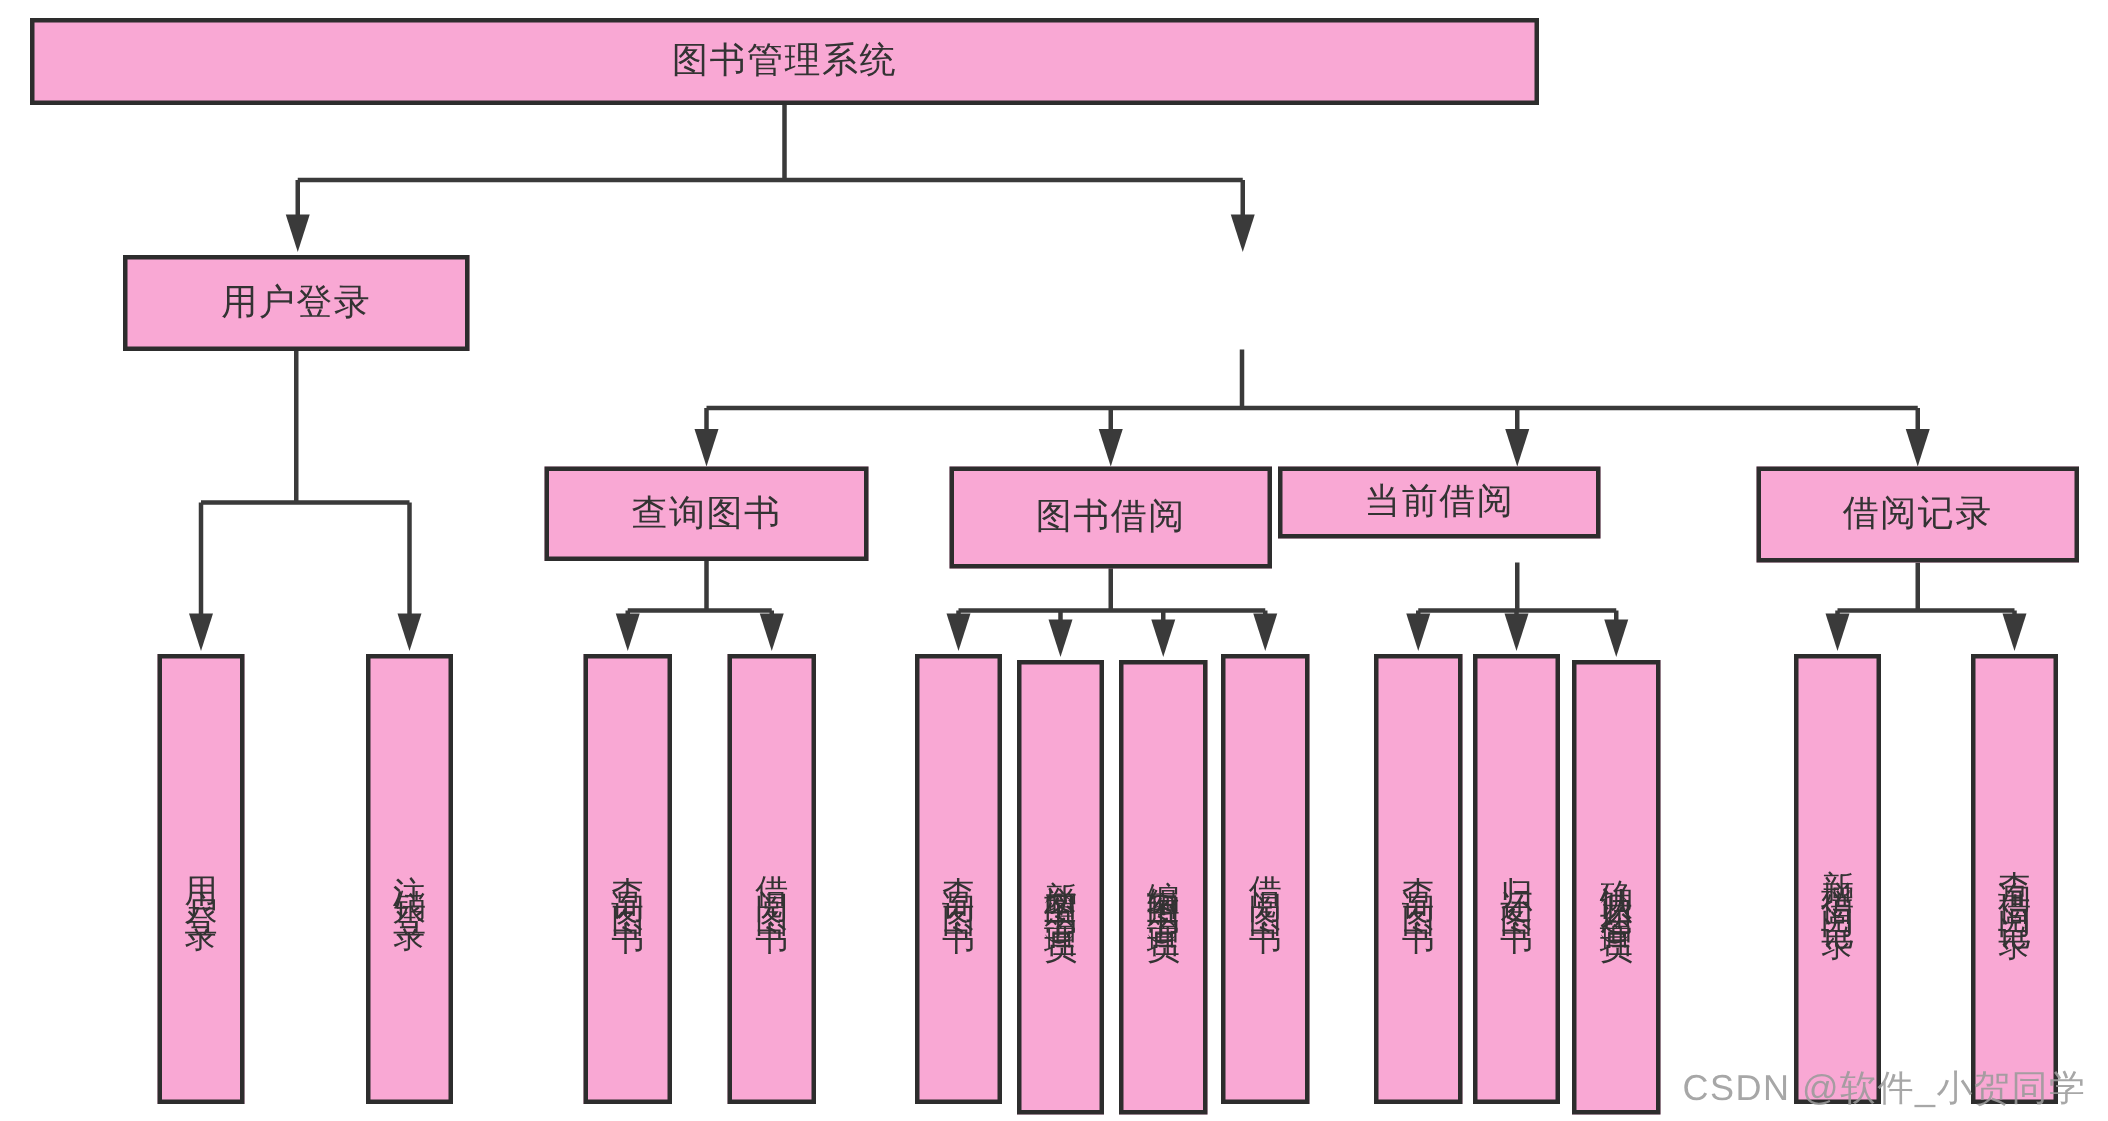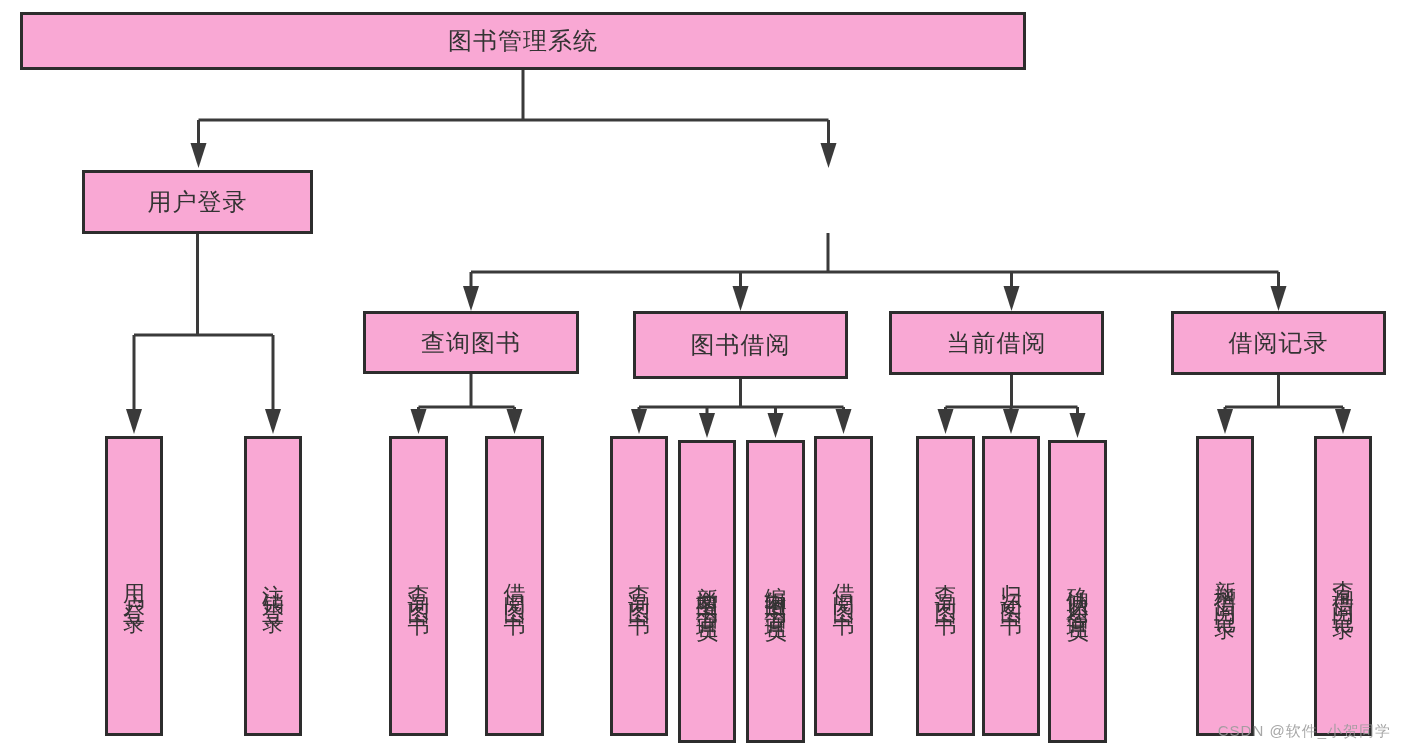--- a/index.html
+++ b/index.html
@@ -39,21 +39,21 @@
   .vlabel{
     writing-mode:vertical-rl;
     font-size:22px;
     line-height:1;
     letter-spacing:8px;
   }
   .watermark{
     position:absolute;
     right:14px;
     bottom:6px;
-    font-size:15px;
+    font-size:24px;
     letter-spacing:1px;
     color:var(--wm);
     opacity:.88;
     white-space:nowrap;
     pointer-events:none;
   }
 </style>
 </head>
 <body>
 
@@ -122,21 +122,21 @@
   <div class="node" style="left:82px;top:170px;width:231px;height:64px">
     <span class="hlabel">用户登录</span>
   </div>
 
   <div class="node" style="left:363px;top:311px;width:216px;height:63px">
     <span class="hlabel">查询图书</span>
   </div>
   <div class="node" style="left:633px;top:311px;width:215px;height:68px">
     <span class="hlabel">图书借阅</span>
   </div>
-  <div class="node" style="left:889px;top:311px;width:215px;height:64px">
+  <div class="node" style="left:852px;top:311px;width:215px;height:48px">
     <span class="hlabel">当前借阅</span>
   </div>
   <div class="node" style="left:1171px;top:311px;width:215px;height:64px">
     <span class="hlabel">借阅记录</span>
   </div>
 
   <div class="node" style="left:105px;top:436px;width:58px;height:300px">
     <span class="vlabel" style="letter-spacing: 10px;">用户登录</span>
   </div>
   <div class="node" style="left:244px;top:436px;width:58px;height:300px">

